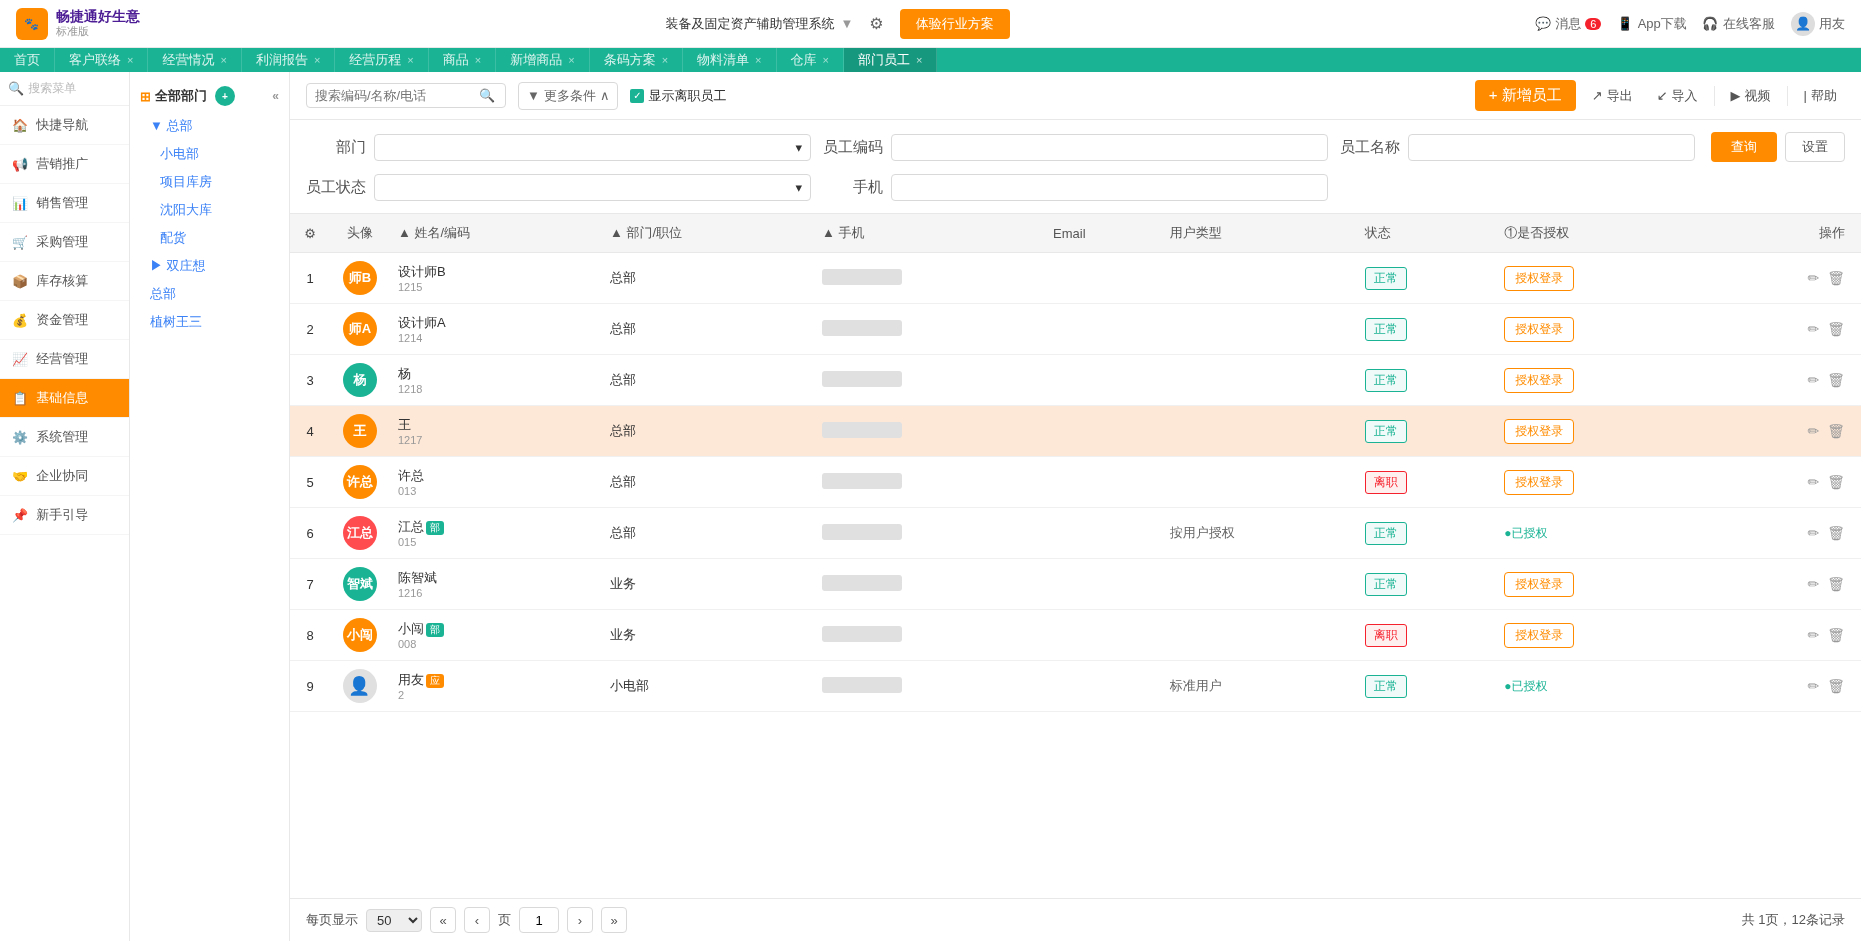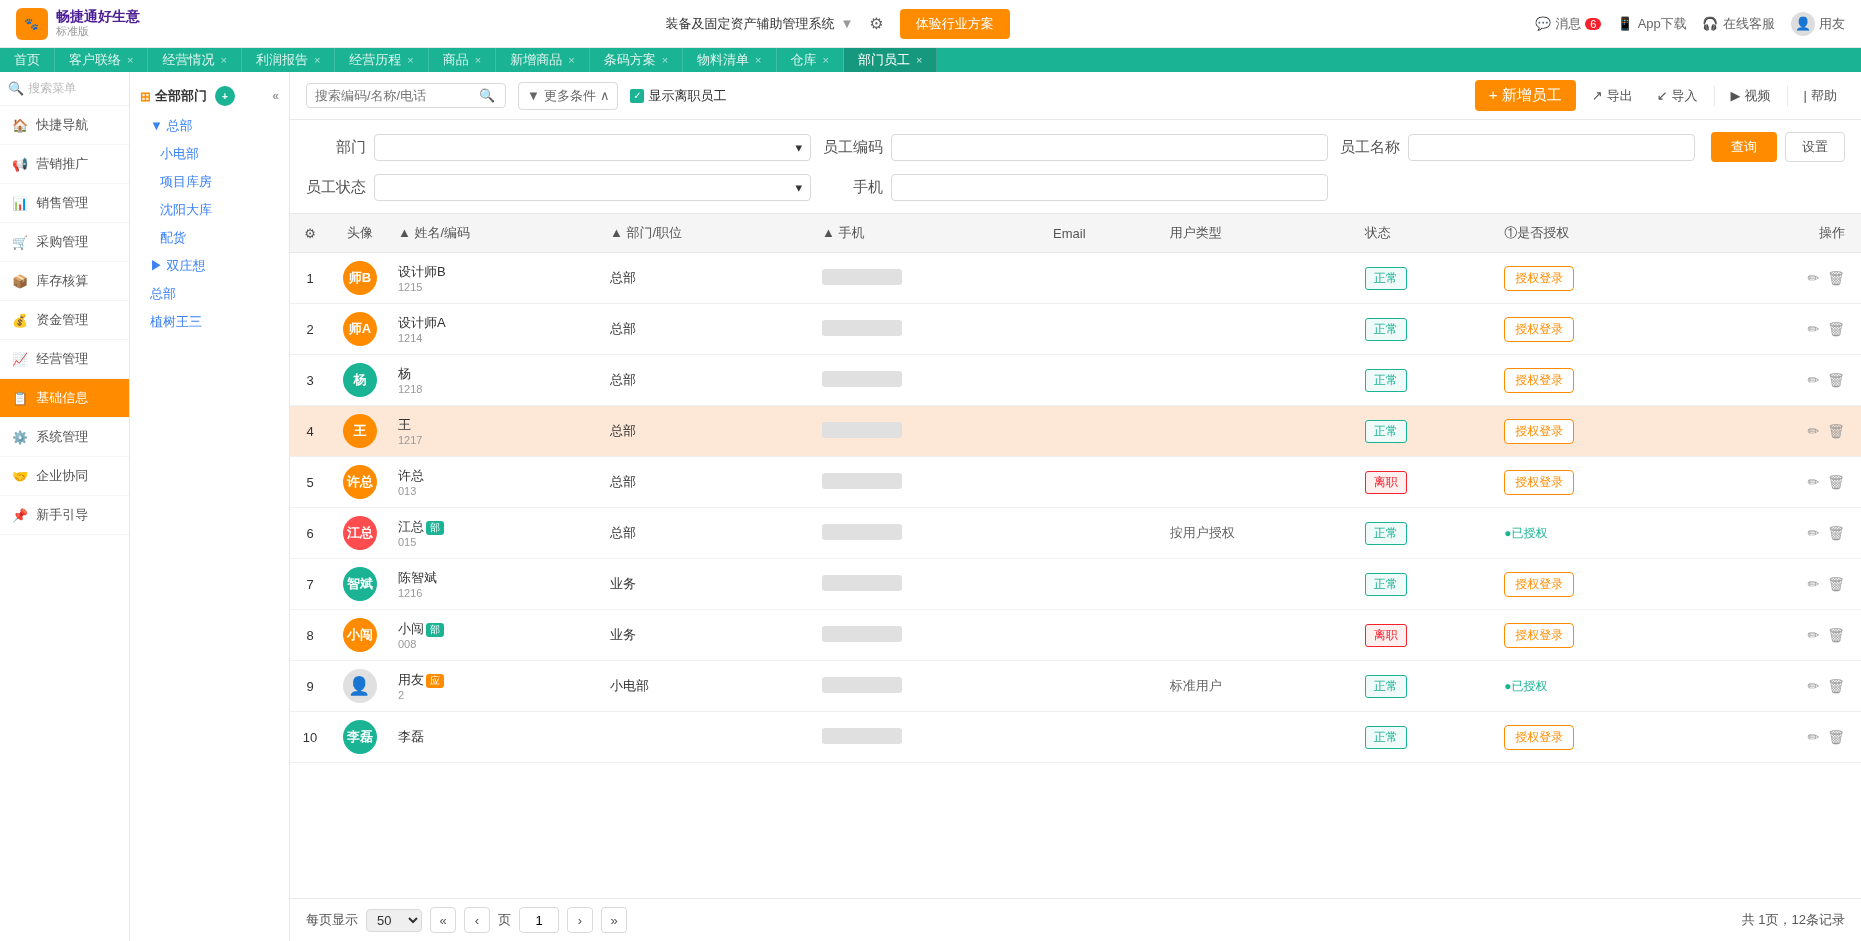--- a/index.html
+++ b/index.html
@@ -728,39 +728,20 @@
               <td>小电部</td>
               <td><span class="blurred"></span></td>
               <td></td>
               <td style="color: rgb(102, 102, 102);">标准用户</td>
               <td><span class="status-badge status-normal">正常</span></td>
               <td>
                 <span class="authorized">●已授权</span>
               </td>
               <td style="text-align: right; padding-right: 12px;"><button class="op-btn">✏</button><button class="op-btn">🗑</button></td>
             </tr>
-            <tr>
-              <td class="center">10</td>
-              <td class="center">
-                <div class="avatar" style="background: rgb(26, 179, 148); margin: 0px auto;">李磊</div>
-              </td>
-              <td>
-                <div class="name-code">
-                  <span class="emp-name">李磊</span>
-                  <span class="emp-code"></span>
-                </div>
-              </td>
-              <td></td>
-              <td><span class="blurred"></span></td>
-              <td></td>
-              <td style="color: rgb(102, 102, 102);"></td>
-              <td><span class="status-badge status-normal">正常</span></td>
-              <td><button class="auth-btn">授权登录</button></td>
-              <td style="text-align: right; padding-right: 12px;"><button class="op-btn">✏</button><button class="op-btn">🗑</button></td>
-            </tr>
           </tbody>
       </table>
     </div>
 
     <div class="pagination">
       <span class="page-size-label">每页显示</span>
       <select class="page-size-select">
         <option>50</option>
         <option>100</option>
         <option>200</option>

